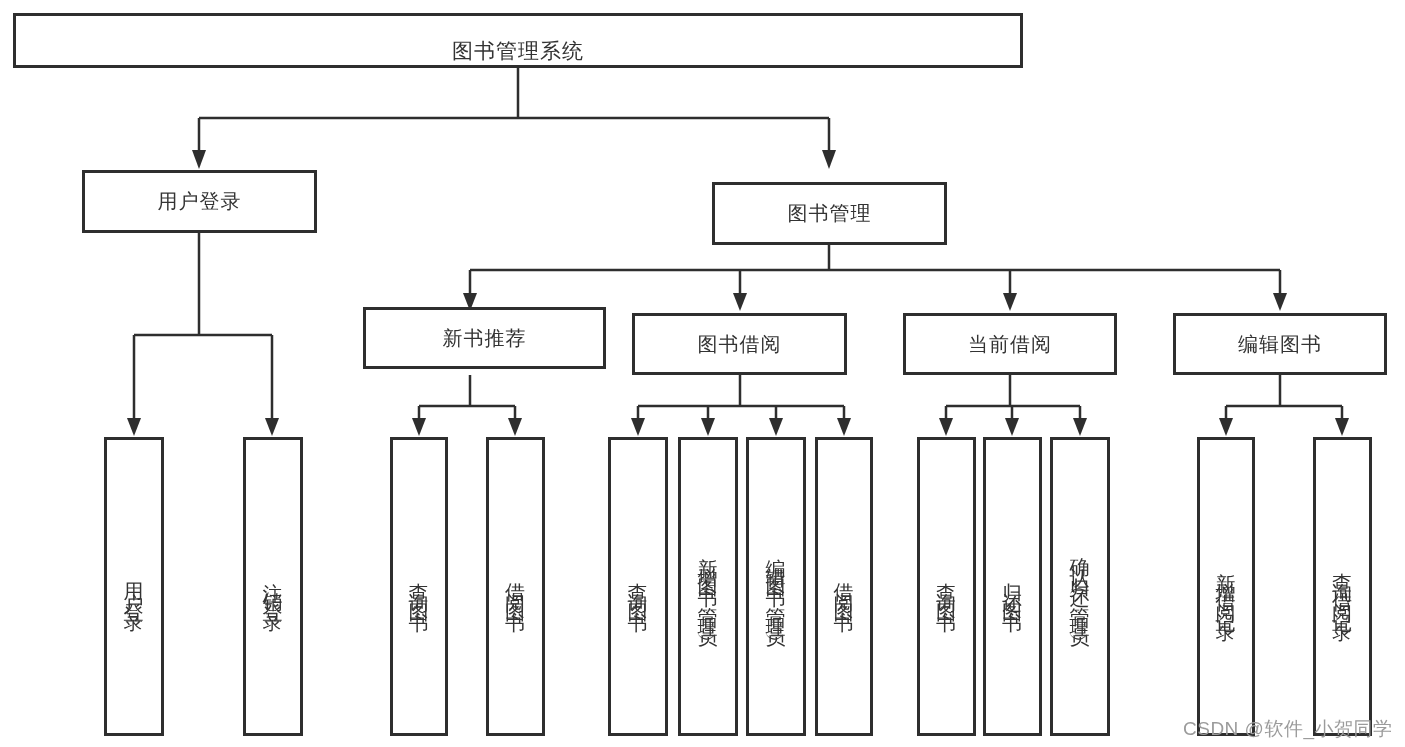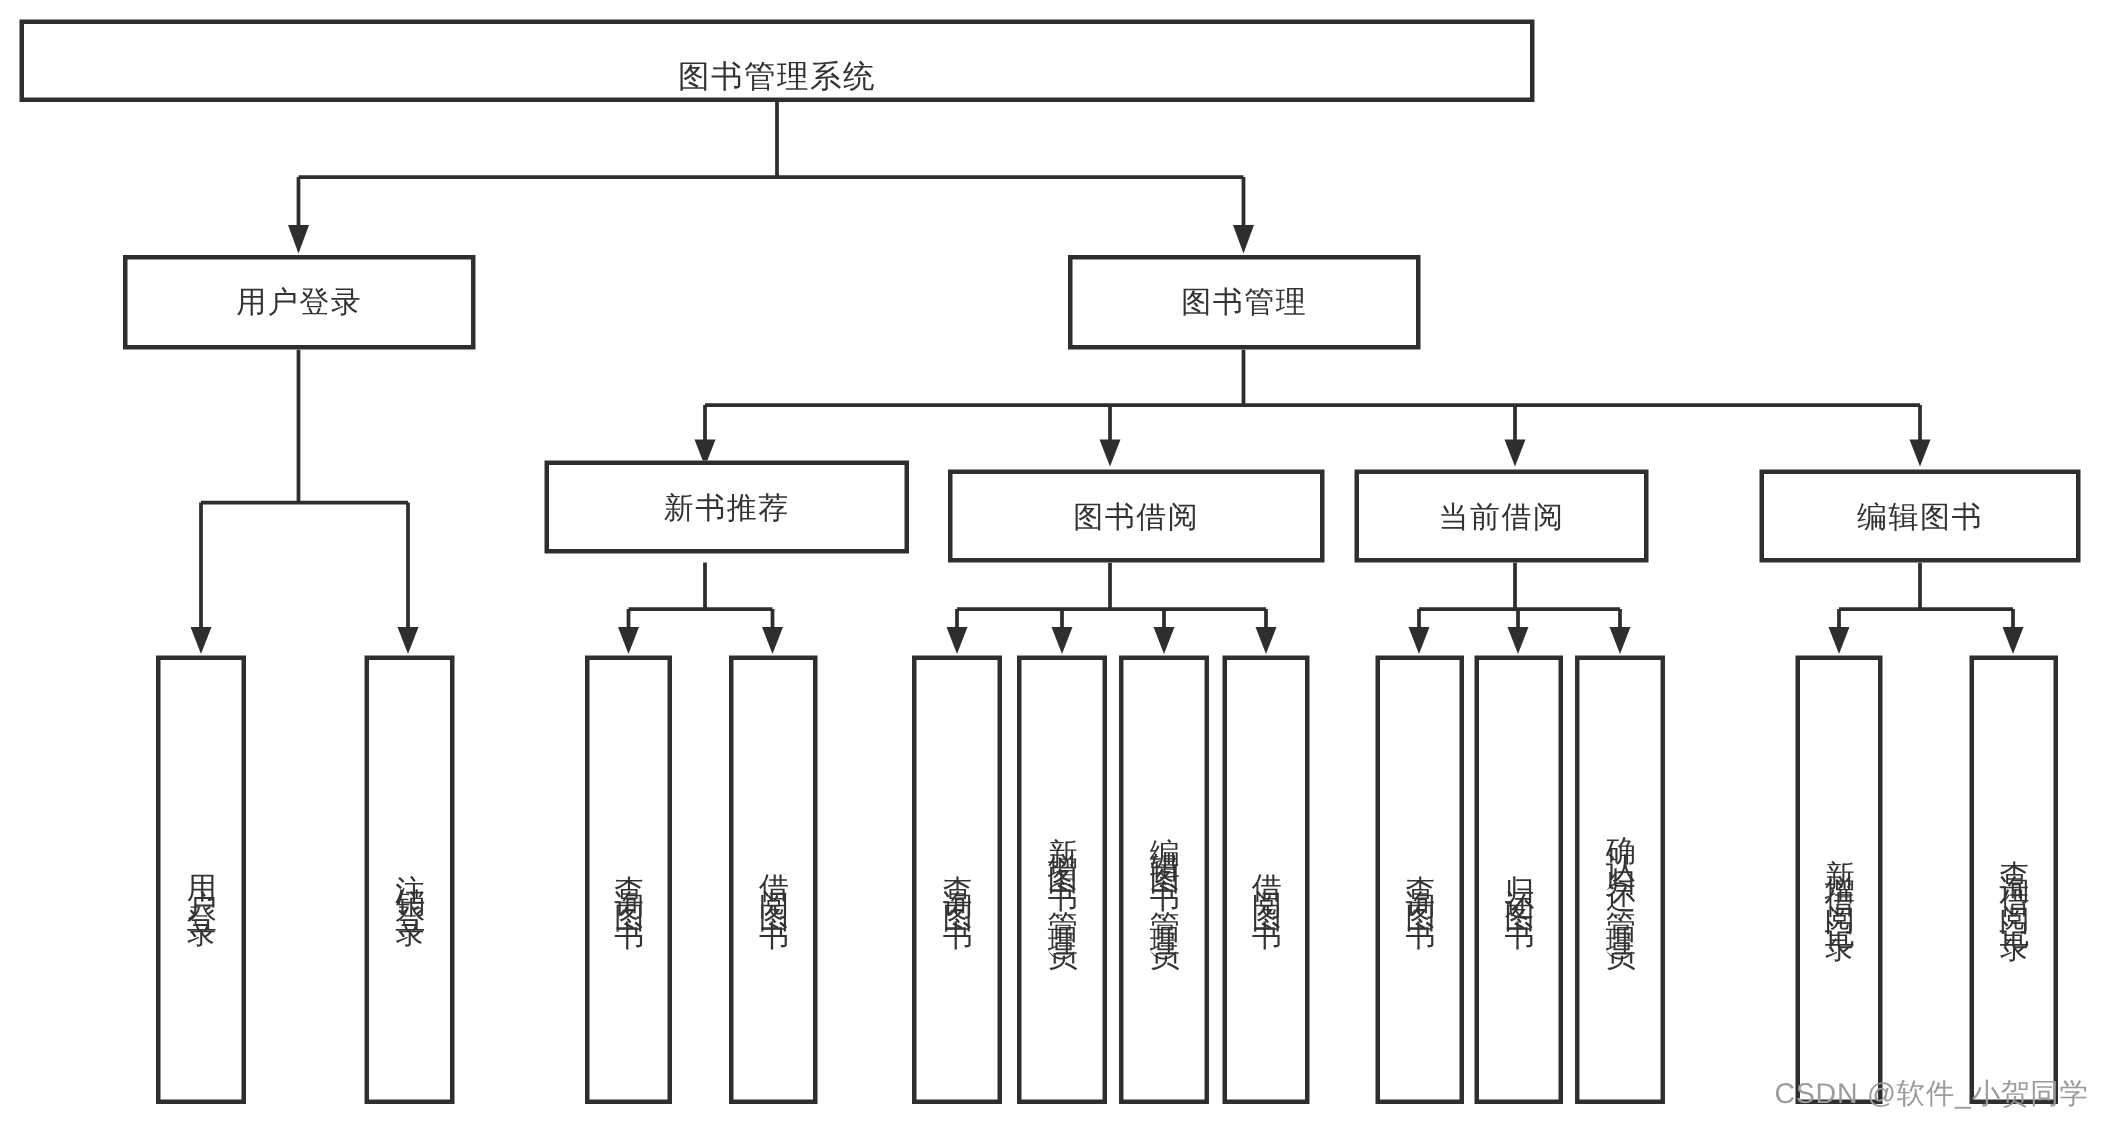--- a/index.html
+++ b/index.html
@@ -80,31 +80,31 @@
     </g>
   </svg>
 
   <div class="box root" style="left:13px;top:13px;width:1010px;height:55px">
     <span class="hlabel">图书管理系统</span>
   </div>
 
   <div class="box" style="left:82px;top:170px;width:235px;height:63px">
     <span class="hlabel">用户登录</span>
   </div>
-  <div class="box" style="left:712px;top:170px;width:235px;height:63px">
+  <div class="box" style="left:712px;top:182px;width:235px;height:63px">
     <span class="hlabel">图书管理</span>
   </div>
 
   <div class="box" style="left:363px;top:307px;width:243px;height:62px">
     <span class="hlabel">新书推荐</span>
   </div>
-  <div class="box" style="left:632px;top:313px;width:251px;height:62px">
+  <div class="box" style="left:632px;top:313px;width:215px;height:62px">
     <span class="hlabel">图书借阅</span>
   </div>
-  <div class="box" style="left:903px;top:313px;width:196px;height:62px">
+  <div class="box" style="left:903px;top:313px;width:214px;height:62px">
     <span class="hlabel">当前借阅</span>
   </div>
   <div class="box" style="left:1173px;top:313px;width:214px;height:62px">
     <span class="hlabel">编辑图书</span>
   </div>
 
   <div class="box vbox" style="left:104px;top:437px;width:60px;height:299px">
     <span>用户登录</span>
   </div>
   <div class="box vbox" style="left:243px;top:437px;width:60px;height:299px">

